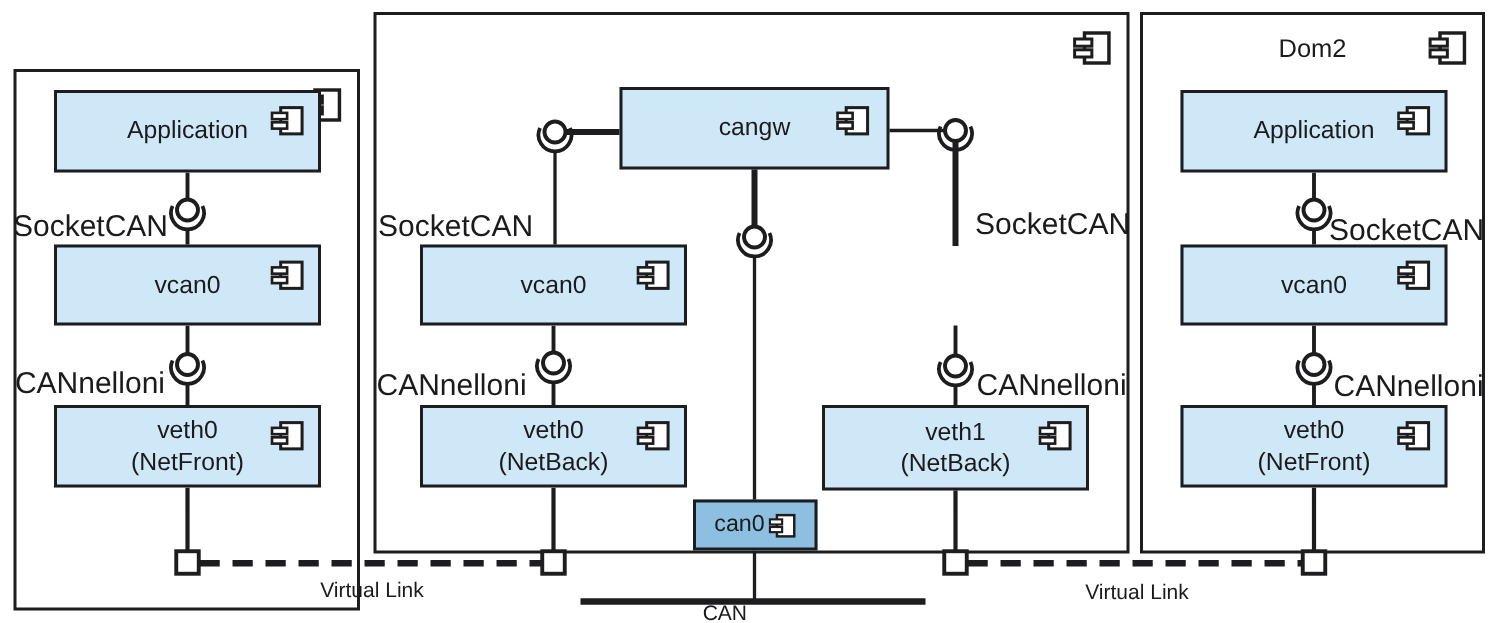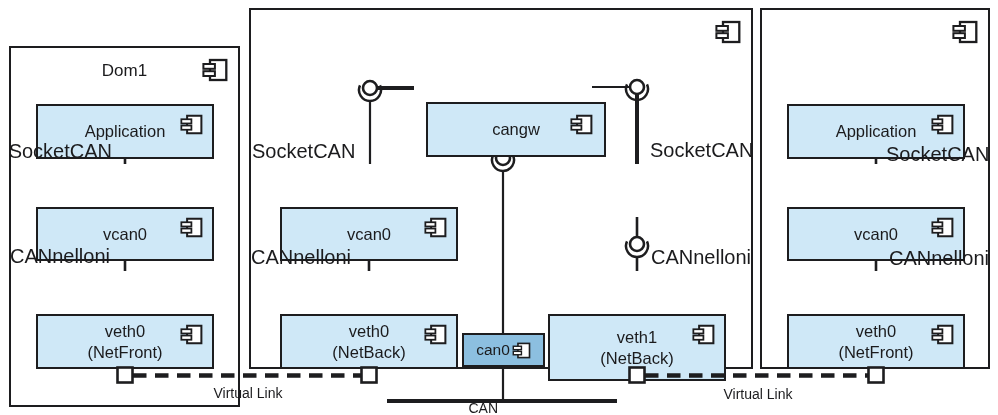--- a/index.html
+++ b/index.html
@@ -21,21 +21,21 @@
     box-sizing:border-box;z-index:2;
   }
   .domtitle{
     position:absolute;left:0;top:13px;width:100%;text-align:center;
     font-size:17px;font-weight:400;z-index:3;
   }
   .domicon{position:absolute;right:10px;top:10px;z-index:3;}
   .comp{
     position:absolute;box-sizing:border-box;border:2.5px solid var(--line);
     background:var(--box-fill);z-index:4;display:flex;flex-direction:column;
-    align-items:center;justify-content:center;font-size:16.5px;line-height:21px;margin-top:44px;
+    align-items:center;justify-content:center;font-size:16.5px;line-height:21px;
   }
   .comp .cicon{position:absolute;right:9px;top:8px;}
   #cangw-box .cicon{right:11px;top:10px;}
   .can0{
     position:absolute;box-sizing:border-box;border:2.5px solid var(--line);
     background:var(--can0-fill);z-index:7;display:flex;flex-direction:row;
     align-items:center;justify-content:center;gap:2px;font-size:15.5px;
   }
   .iflab{position:absolute;font-size:20px;z-index:5;white-space:nowrap;}
   .linklab{position:absolute;font-size:14px;z-index:5;white-space:nowrap;}
@@ -105,20 +105,21 @@
     <svg class="domicon" width="26" height="24">
         <use href="#comp-icon" width="26" height="24"></use>
       </svg>
   </div>
   <div class="domain" style="left:249px;top:8px;width:504px;height:361px;">
     <svg class="domicon" width="26" height="24">
         <use href="#comp-icon" width="26" height="24"></use>
       </svg>
   </div>
   <div class="domain" style="left:760px;top:8px;width:230px;height:361px;">
+    <div class="domtitle">Dom2</div>
     <svg class="domicon" width="26" height="24">
         <use href="#comp-icon" width="26" height="24"></use>
       </svg>
   </div>
 
   <div class="comp" style="left:36px;top:60px;width:178px;height:55px;">
     <span>Application</span>
     <svg class="cicon" width="23" height="21">
         <use href="#comp-icon" width="23" height="21"></use>
       </svg>
@@ -130,40 +131,40 @@
       </svg>
   </div>
   <div class="comp" style="left:36px;top:270px;width:178px;height:55px;">
     <span>veth0</span>
     <span>(NetFront)</span>
     <svg class="cicon" width="23" height="21">
         <use href="#comp-icon" width="23" height="21"></use>
       </svg>
   </div>
 
-  <div class="comp" id="cangw-box" style="left:426px;top:58px;width:180px;height:55px;">
+  <div class="comp" id="cangw-box" style="left:413px;top:58px;width:180px;height:55px;">
     <span>cangw</span>
     <svg class="cicon" width="23" height="21">
         <use href="#comp-icon" width="23" height="21"></use>
       </svg>
   </div>
   <div class="comp" style="left:280px;top:163px;width:178px;height:54px;">
     <span>vcan0</span>
     <svg class="cicon" width="23" height="21">
         <use href="#comp-icon" width="23" height="21"></use>
       </svg>
   </div>
   <div class="comp" style="left:280px;top:270px;width:178px;height:55px;">
     <span>veth0</span>
     <span>(NetBack)</span>
     <svg class="cicon" width="23" height="21">
         <use href="#comp-icon" width="23" height="21"></use>
       </svg>
   </div>
-  <div class="comp" style="left:548px;top:270px;width:178px;height:67px;">
+  <div class="comp" style="left:548px;top:270px;width:178px;height:57px;">
     <span>veth1</span>
     <span>(NetBack)</span>
     <svg class="cicon" width="23" height="21">
         <use href="#comp-icon" width="23" height="21"></use>
       </svg>
   </div>
 
   <div class="comp" style="left:787px;top:60px;width:178px;height:55px;">
     <span>Application</span>
     <svg class="cicon" width="23" height="21">

